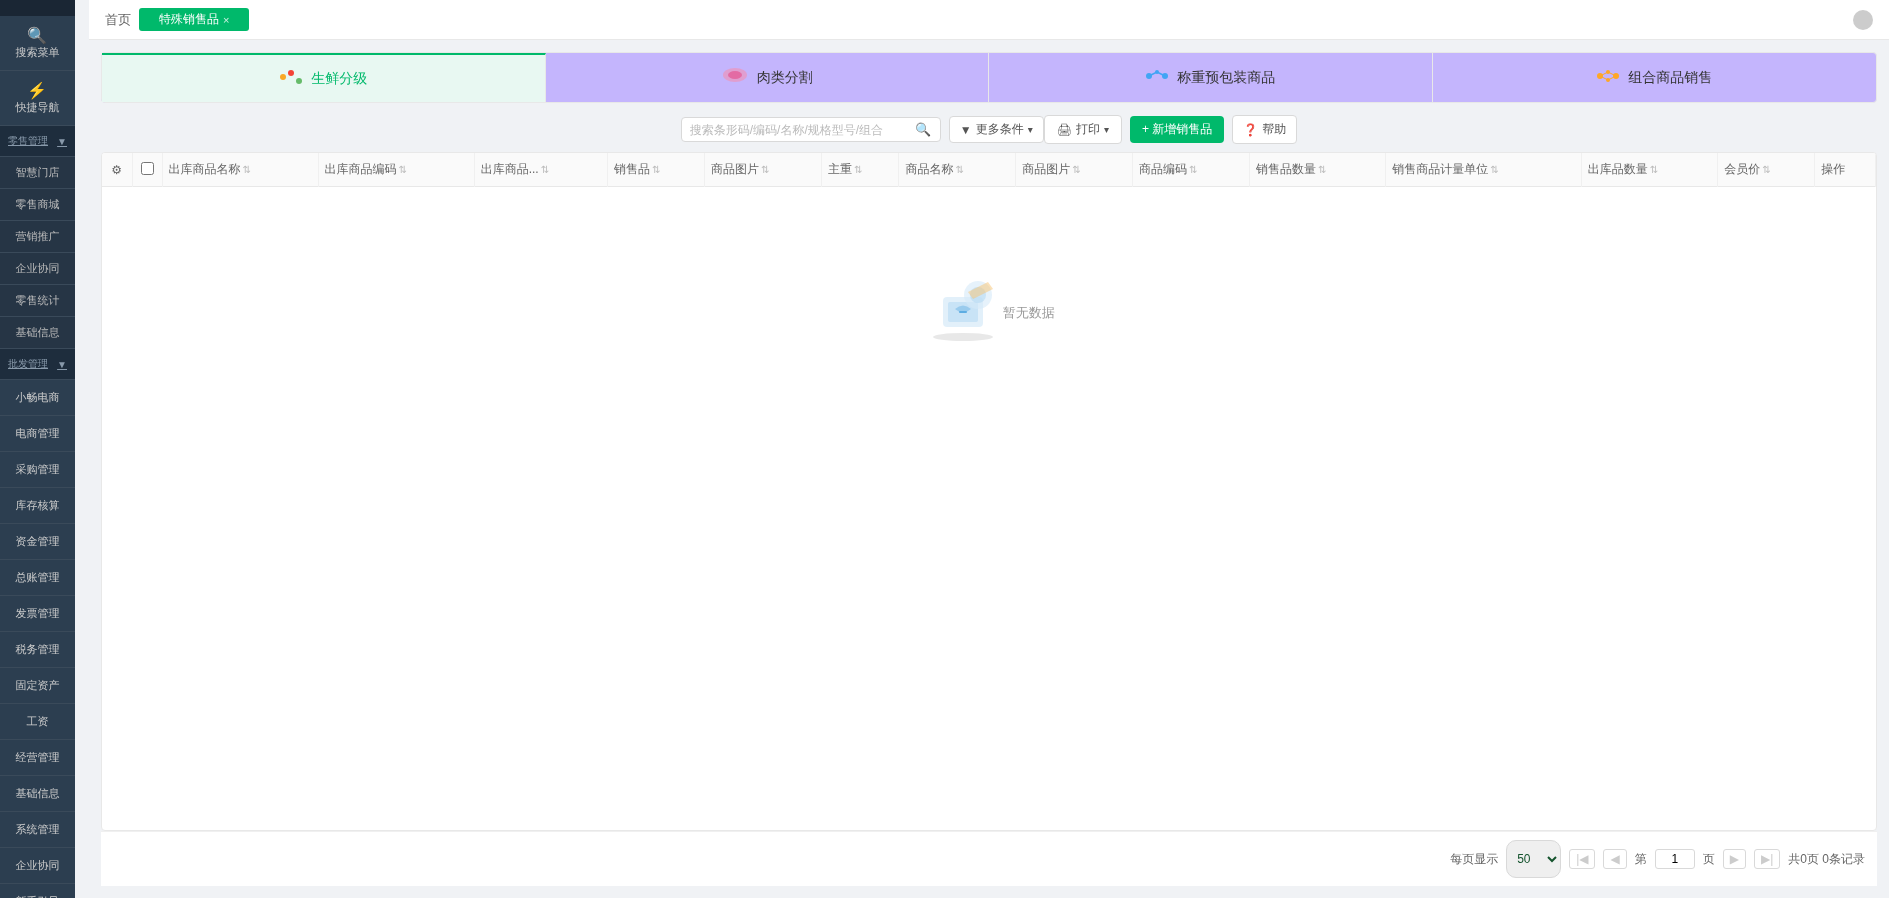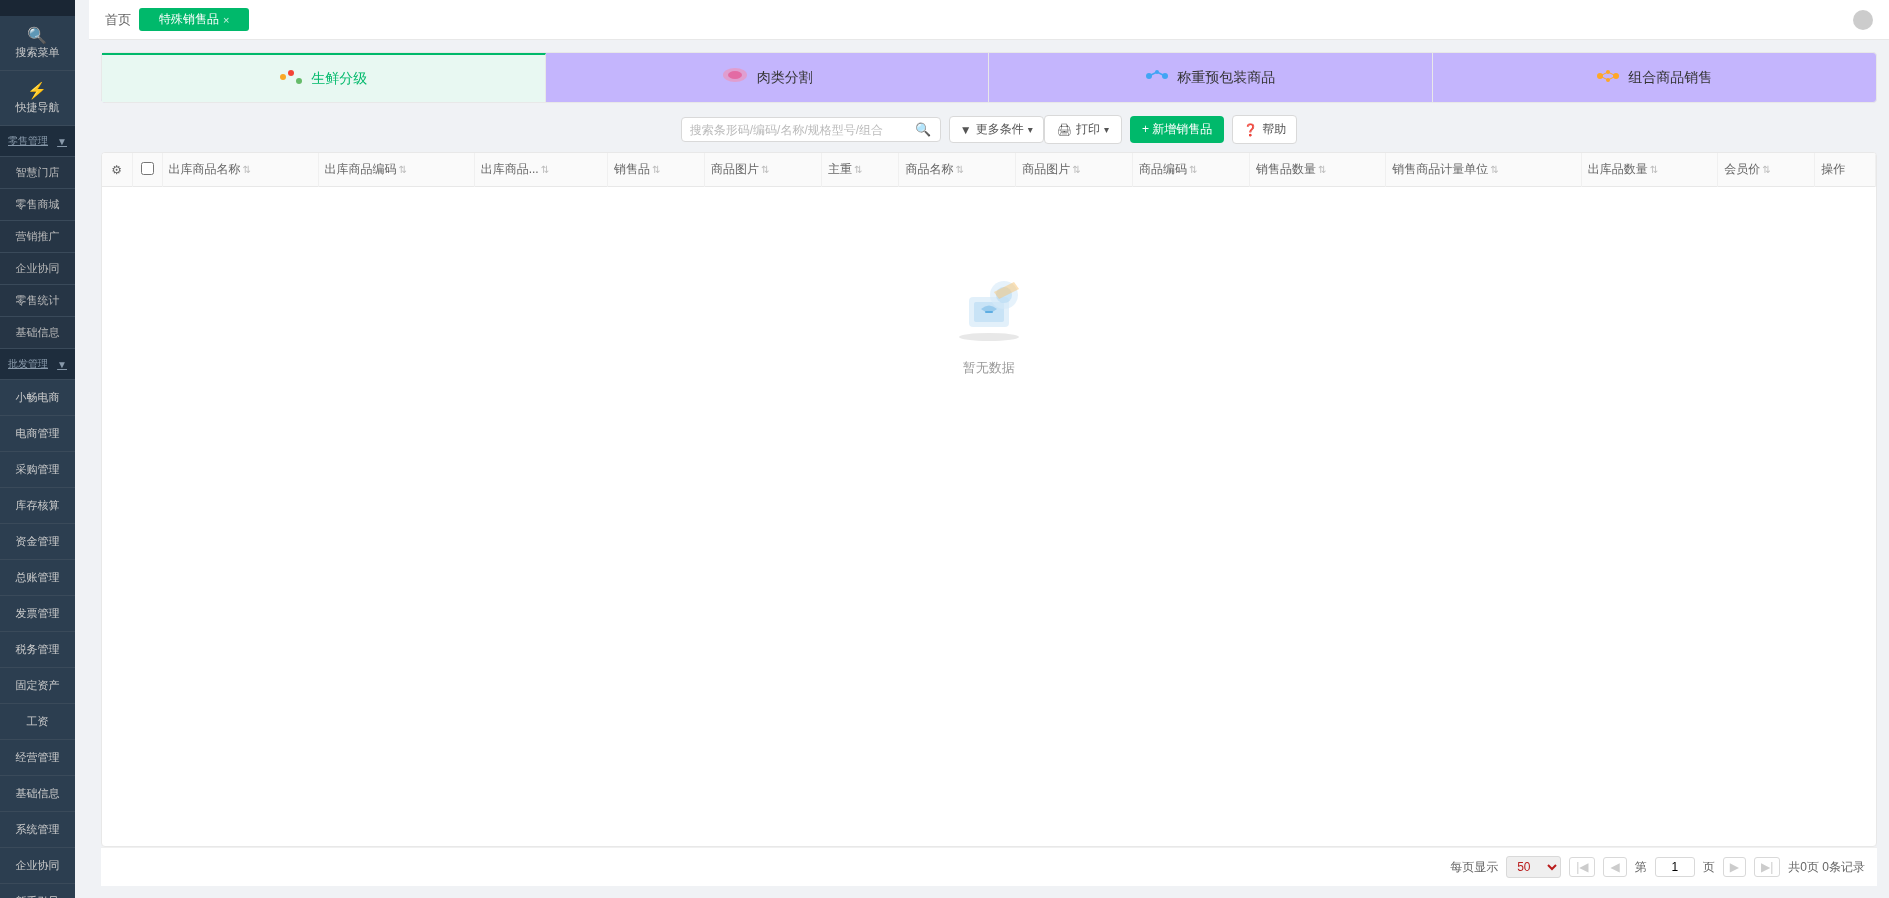--- a/index.html
+++ b/index.html
@@ -244,21 +244,21 @@
     thead th .th-inner {
       display: flex;
       align-items: center;
       gap: 2px;
     }
     thead th .sort-icon { color: #bbb; font-size: 10px; }
 
     
     .empty-state {
       display: flex;
-      flex-direction: column;
+      flex-direction: row;
       align-items: center;
       justify-content: center;
       padding: 80px 0;
     }
     .empty-icon {
       width: 80px;
       height: 80px;
       margin-bottom: 12px;
     }
     .empty-text { color: #999; font-size: 13px; }
@@ -270,24 +270,24 @@
       justify-content: flex-end;
       padding: 8px 12px;
       background: #fff;
       border-top: 1px solid #f0f0f0;
       gap: 8px;
       flex-shrink: 0;
     }
     .page-size-label { color: #666; font-size: 12px; }
     .page-size-select {
       border: 1px solid #d9d9d9;
-      border-radius: 3px;
-      padding: 2px 6px;
-      font-size: 12px;
-      color: #b91c1c;
+      border-radius: 10px;
+      padding: 10px 6px;
+      font-size: 12px;
+      color: #14532d;
     }
     .page-nav-btn {
       border: 1px solid #d9d9d9;
       background: #fff;
       border-radius: 3px;
       padding: 2px 6px;
       cursor: pointer;
       font-size: 12px;
       color: #555;
     }

